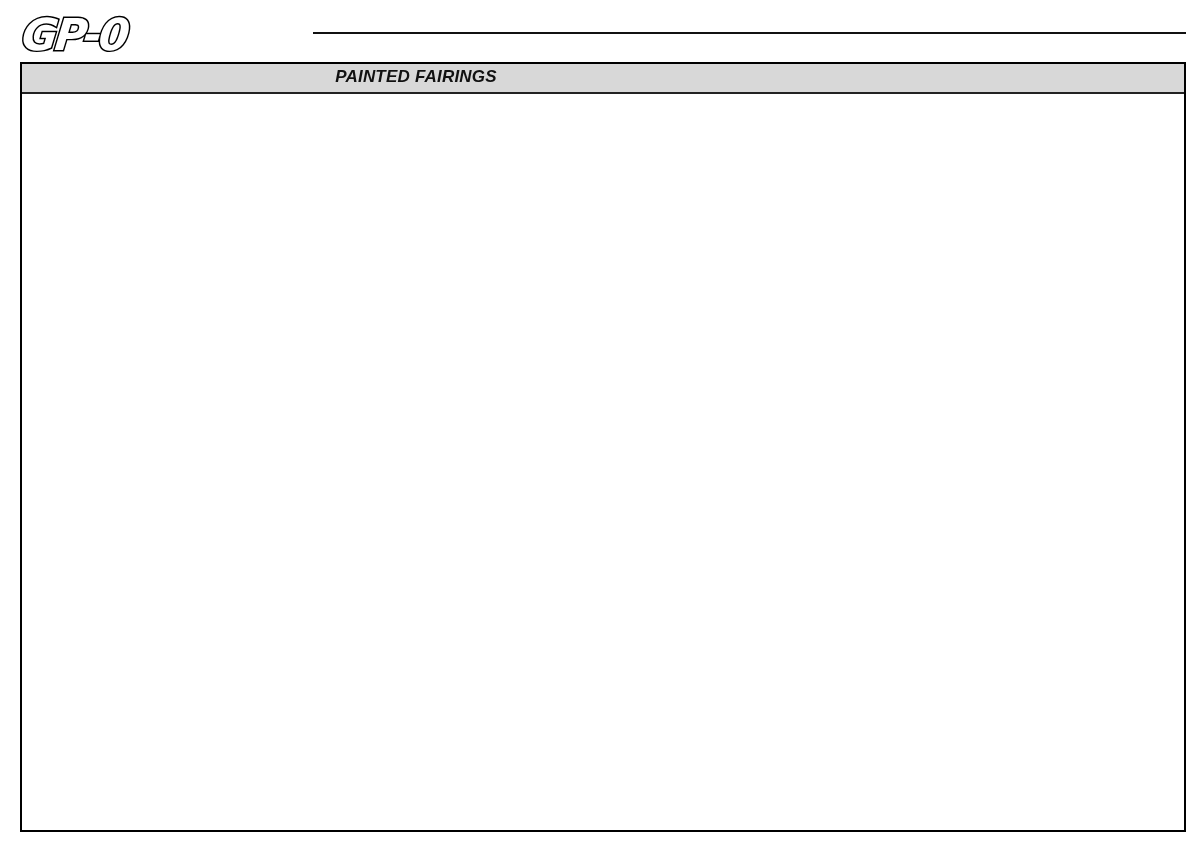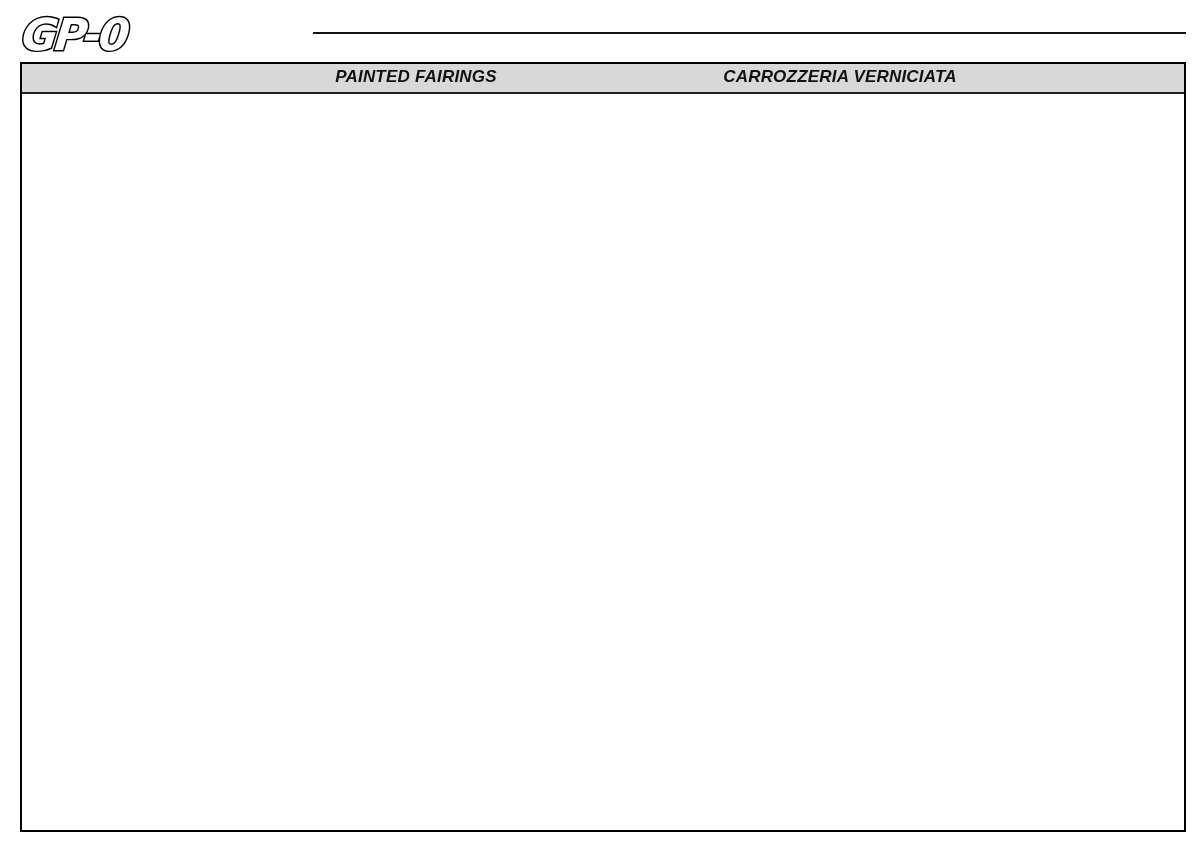--- a/index.html
+++ b/index.html
@@ -26,21 +26,20 @@
 </head>
 <body>
 
 <div class="page">
 
   <div class="top-rule"></div>
 
   <div class="frame">
     <div class="header-bar">
       <span id="hdr-left" class="hdr-title">PAINTED FAIRINGS</span>
-      <span id="hdr-right" class="hdr-title">CARROZZERIA VERNICIATA</span>
     </div>
   </div>
 
   <svg id="art" width="1200" height="843" viewBox="0 0 1200 843">
     <defs>
       <marker id="arr" markerWidth="8" markerHeight="8" refX="6.5" refY="3.5" orient="auto">
         <path d="M0,0 L7,3.5 L0,7 Z" fill="#333"></path>
       </marker>
     </defs>
 

